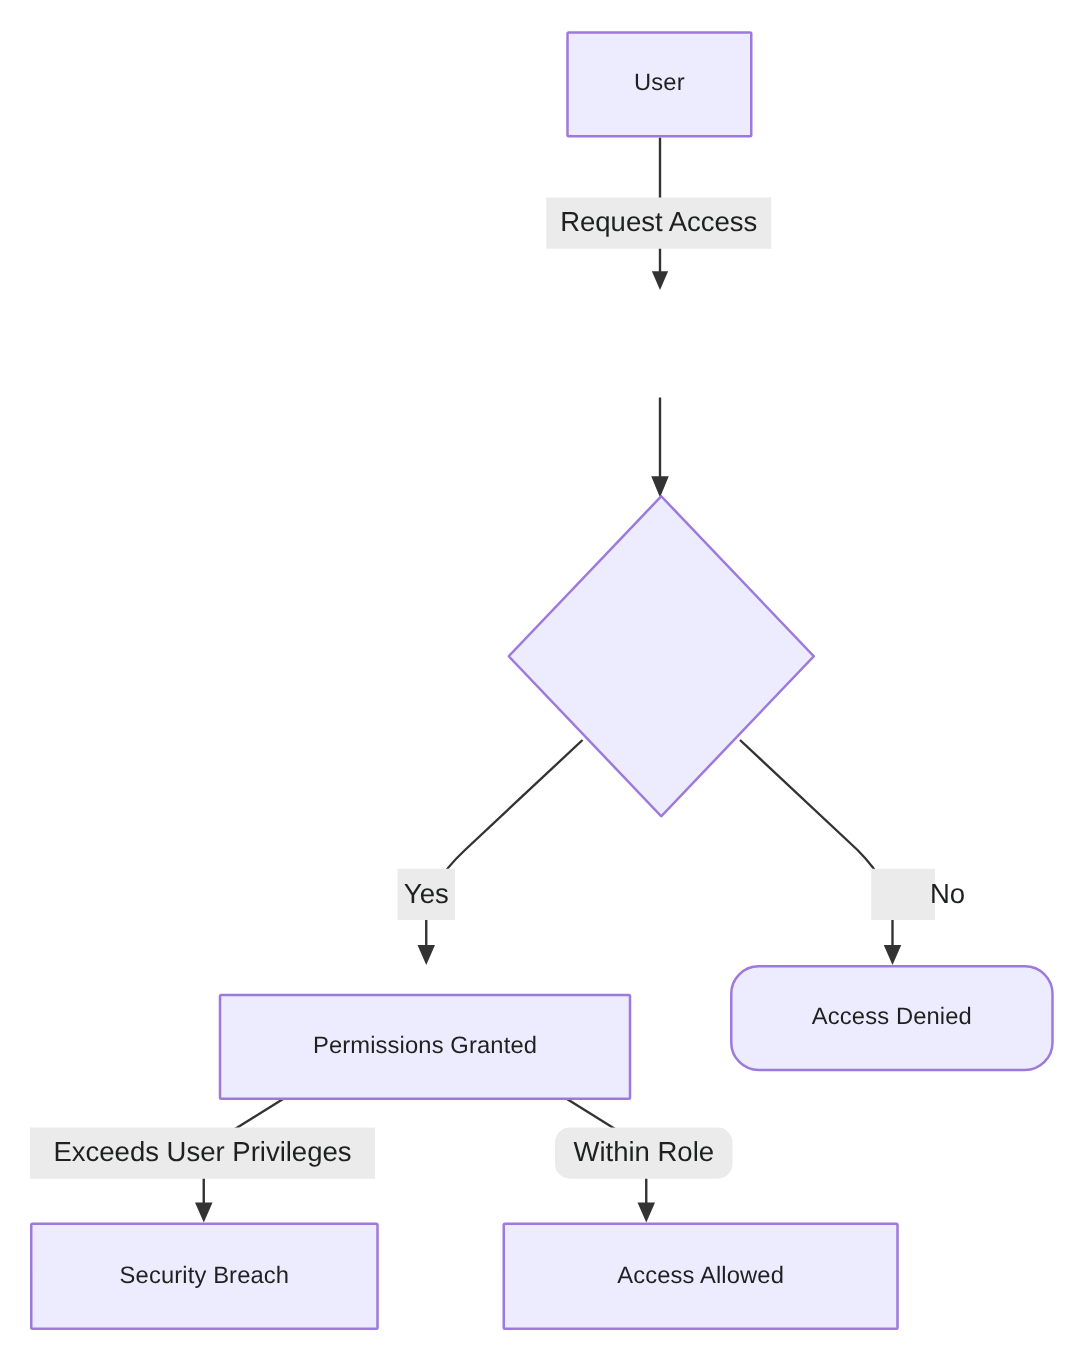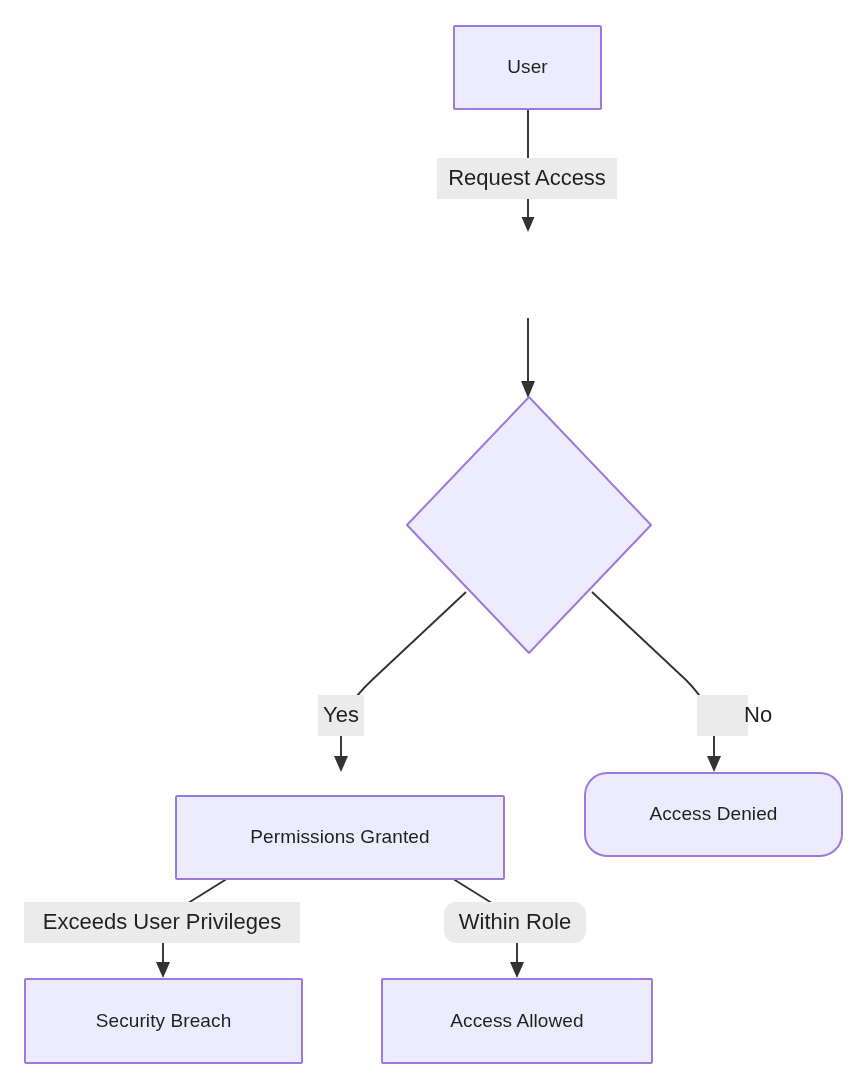--- a/index.html
+++ b/index.html
@@ -146,21 +146,21 @@
   </div>
 
   <div class="node rect" style="left:584px; top:772px; width:259px; height:85px;border-radius:23px;">
     <span class="node-label">Access Denied</span>
   </div>
 
   <div class="node rect" style="left:24px; top:978px; width:279px; height:86px;align-items:center;">
     <span class="node-label">Security Breach</span>
   </div>
 
-  <div class="node rect" style="left:381px; top:978px; width:272px; height:86px;">
+  <div class="node rect" style="left:402px; top:978px; width:317px; height:86px;">
     <span class="node-label">Access Allowed</span>
   </div>
 
   <div class="edge-label" style="left:437px; top:158px; width:180px;">Request Access</div>
 
   <div class="edge-label" style="left:318px; top:695px; width:46px;">Yes</div>
 
   <div class="edge-label" style="left:697px; top:695px; width:37px;padding-left:47px;">No</div>
 
   <div class="edge-label" style="left:24px; top:902px; width:276px;">Exceeds User Privileges</div>

